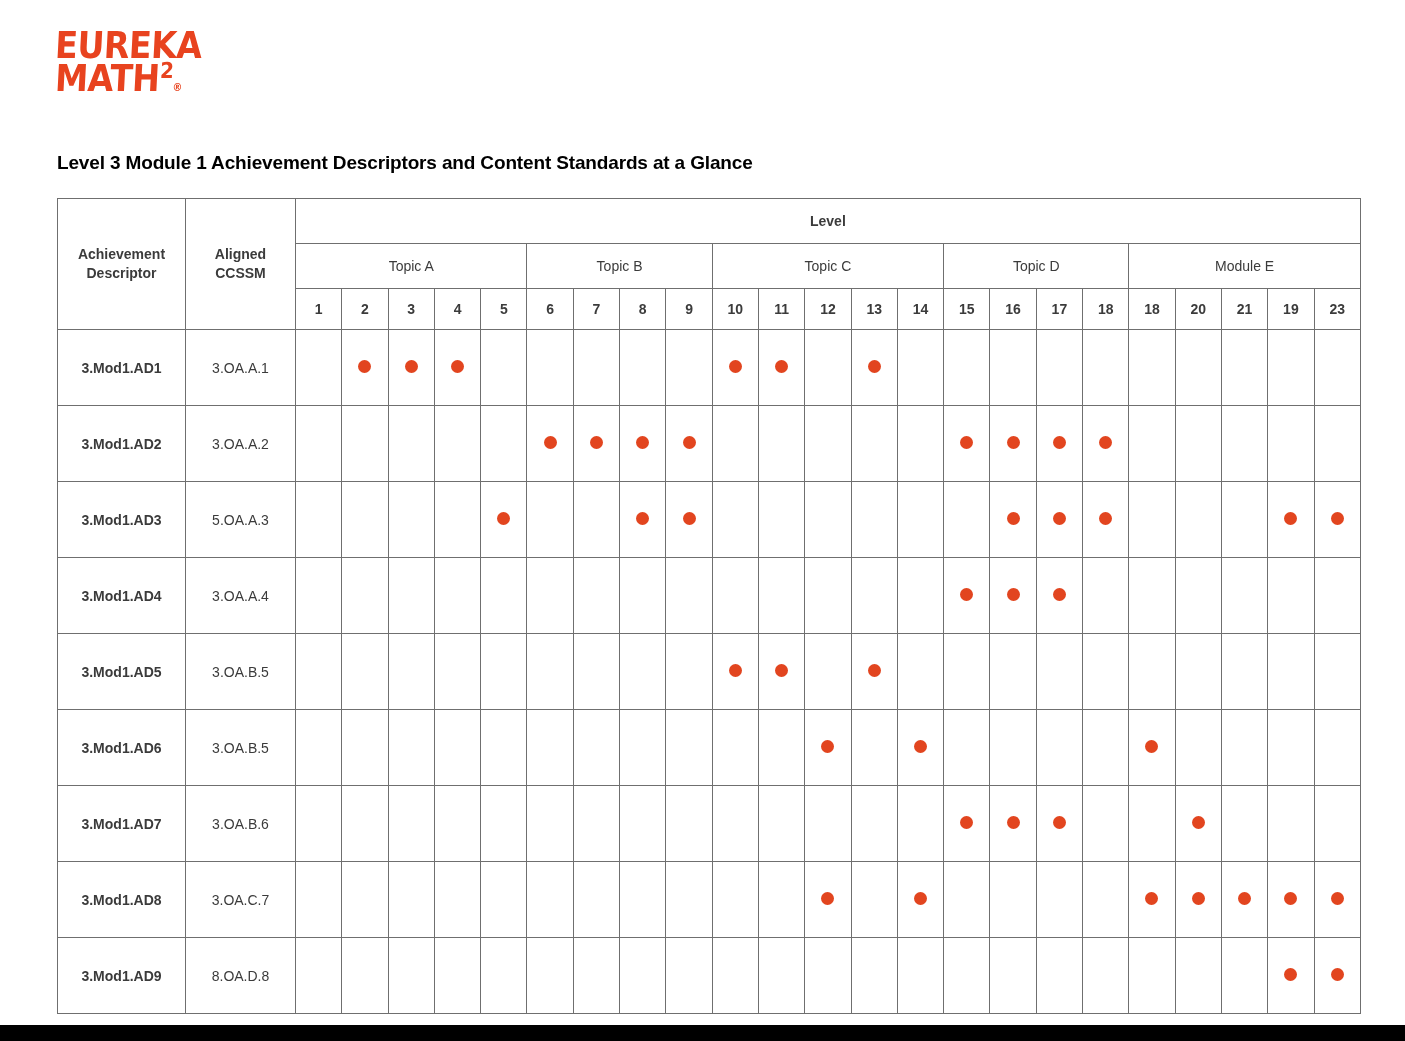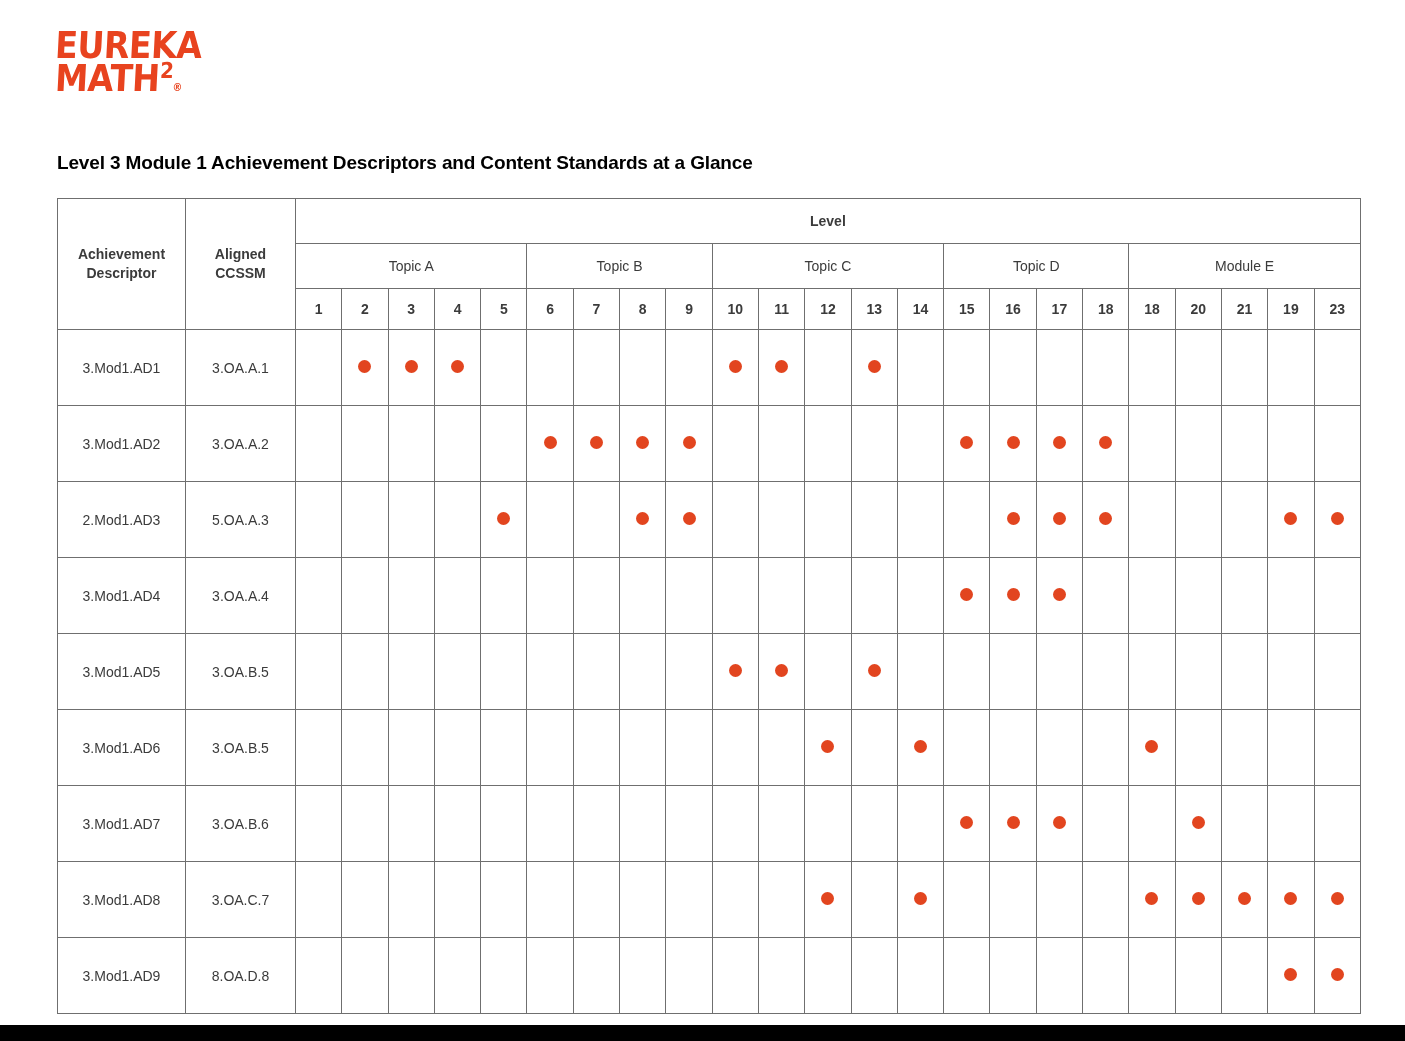--- a/index.html
+++ b/index.html
@@ -81,21 +81,21 @@
   
   table.matrix {
     border: 1.5px solid #585858;
   }
 
   col.c-ad    { width: 128px; }
   col.c-ccssm { width: 110px; }
   col.c-les   { width: 46.3px; }
 
   .cell-ad {
-    font-weight: normal;
+    font-weight: bold;
     font-size: 14.5px;
     color: #333;
     text-align: center;
   }
   .cell-ccssm {
     font-size: 14.5px;
     color: #6c6c6c;
     text-align: left;
     padding-left: 12px;
   }
@@ -287,21 +287,21 @@
           <td><span class="dot" style="background: rgb(226, 69, 31);"></span></td>
           <td><span class="dot" style="background: rgb(226, 69, 31);"></span></td>
           <td><span class="dot" style="background: rgb(226, 69, 31);"></span></td>
           <td></td>
           <td></td>
           <td></td>
           <td></td>
           <td></td>
         </tr>
         <tr class="data-row">
-          <td class="cell-ad">2.Mod1.AD3</td>
+          <td class="cell-ad">3.Mod1.AD3</td>
           <td class="cell-ccssm">5.OA.A.3</td>
           <td></td>
           <td></td>
           <td></td>
           <td></td>
           <td><span class="dot" style="background: rgb(226, 69, 31);"></span></td>
           <td></td>
           <td></td>
           <td><span class="dot" style="background: rgb(226, 69, 31);"></span></td>
           <td><span class="dot" style="background: rgb(226, 69, 31);"></span></td>

